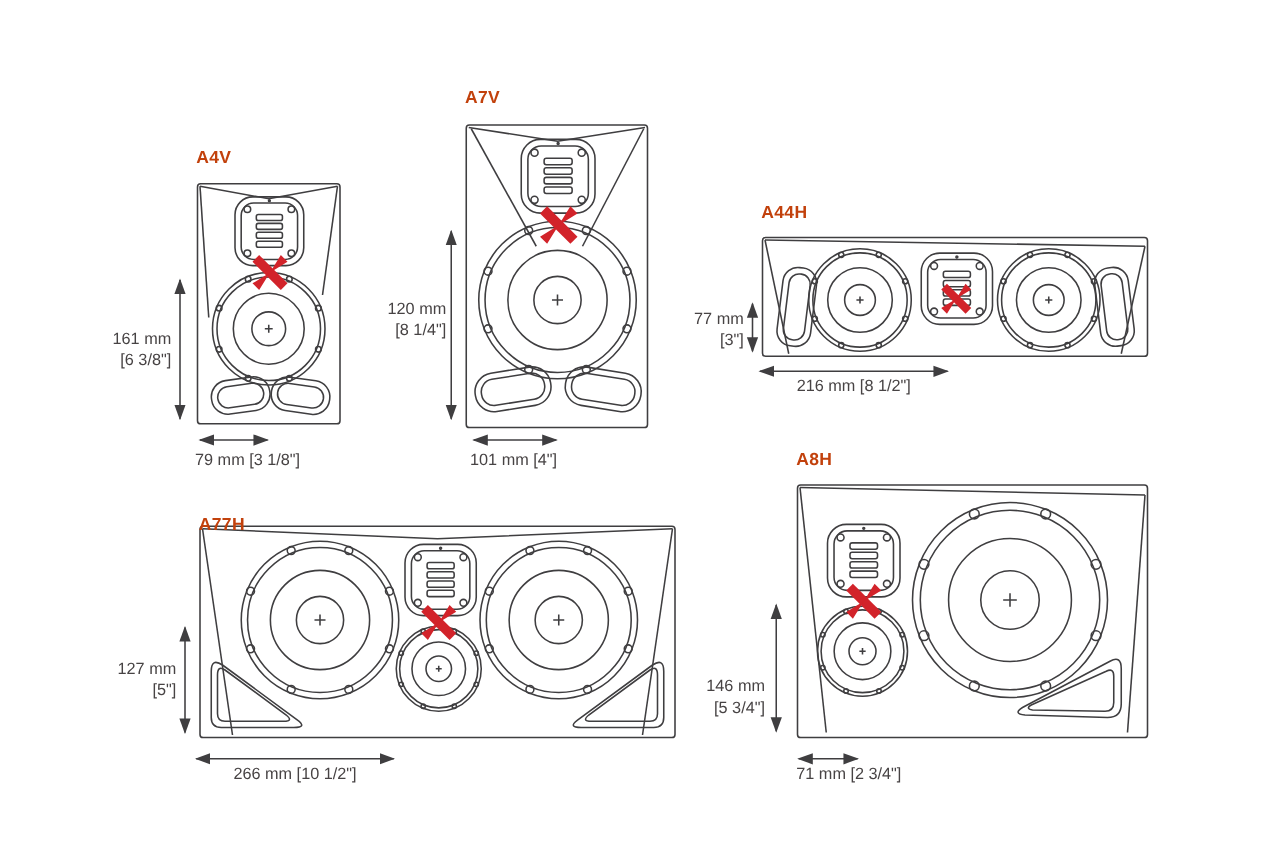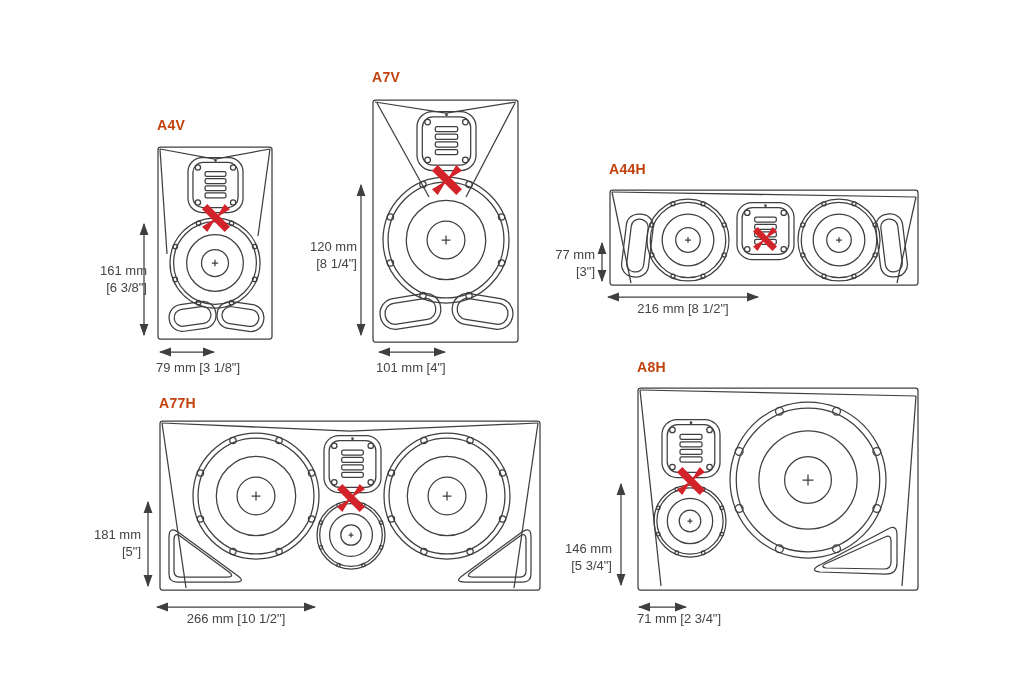--- a/index.html
+++ b/index.html
@@ -156,43 +156,43 @@
       <use href="#woofer" transform="translate(808,480) scale(78)"></use>
       <path class="art" d="M818,566 Q810,571 820,572 L886,574 Q897,574 897,563 L897,535 Q897,524 888,529 Z"></path>
       <path class="art" d="M825,564 Q820,567 826,568 L884,569 Q891,569 891,562 L891,541 Q891,534 885,537 Z"></path>
       <use href="#xmark" transform="translate(691,481) scale(14)"></use>
       <line class="art" x1="621" y1="484" x2="621" y2="585" stroke-width="1.1" marker-start="url(#arr)" marker-end="url(#arr)"></line>
       <line class="art" x1="639" y1="607" x2="686" y2="607" stroke-width="1.1" marker-start="url(#arr)" marker-end="url(#arr)"></line>
     </g>
   </svg>
 
   <div class="title" style="left:157px;top:117px">A4V</div>
-  <div class="vlab" style="left:67px;top:262px">
+  <div class="vlab" style="left:57px;top:262px">
     <div>161 mm</div>
     <div>[6 3/8"]</div>
   </div>
   <div class="hlab" style="left:156px;top:360px">79 mm [3 1/8"]</div>
 
   <div class="title" style="left:372px;top:69px">A7V</div>
   <div class="vlab" style="left:277px;top:238px">
     <div>120 mm</div>
     <div>[8 1/4"]</div>
   </div>
   <div class="hlab" style="left:376px;top:360px">101 mm [4"]</div>
 
   <div class="title" style="left:609px;top:161px">A44H</div>
   <div class="vlab" style="left:515px;top:246px">
     <div>77 mm</div>
     <div>[3"]</div>
   </div>
   <div class="hlab center" style="left:606px;width:154px;top:301px">216 mm [8 1/2"]</div>
 
-  <div class="title" style="left:159px;top:395px">A77H</div>
+  <div class="title" style="left:159px;top:411px">A77H</div>
   <div class="vlab" style="left:61px;top:526px">
-    <div>181 mm</div>
+    <div>127 mm</div>
     <div>[5"]</div>
   </div>
   <div class="hlab center" style="left:155px;width:162px;top:611px">266 mm [10 1/2"]</div>
 
   <div class="title" style="left:637px;top:359px">A8H</div>
   <div class="vlab" style="left:532px;top:540px">
     <div>146 mm</div>
     <div>[5 3/4"]</div>
   </div>
   <div class="hlab" style="left:637px;top:611px">71 mm [2 3/4"]</div>

